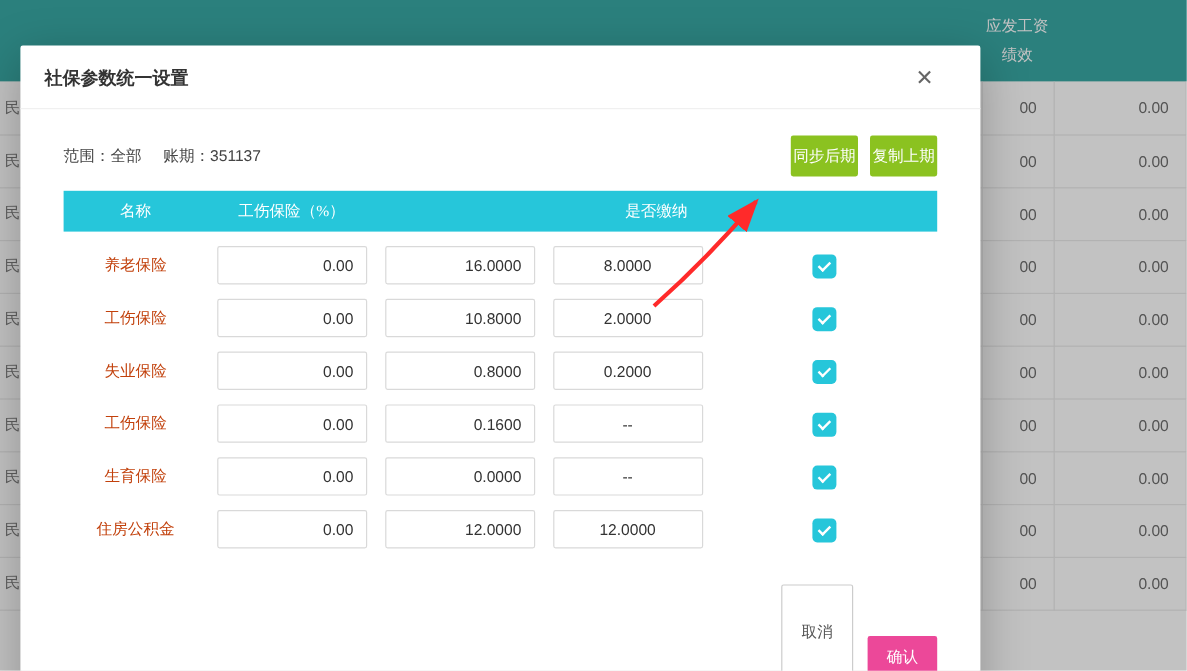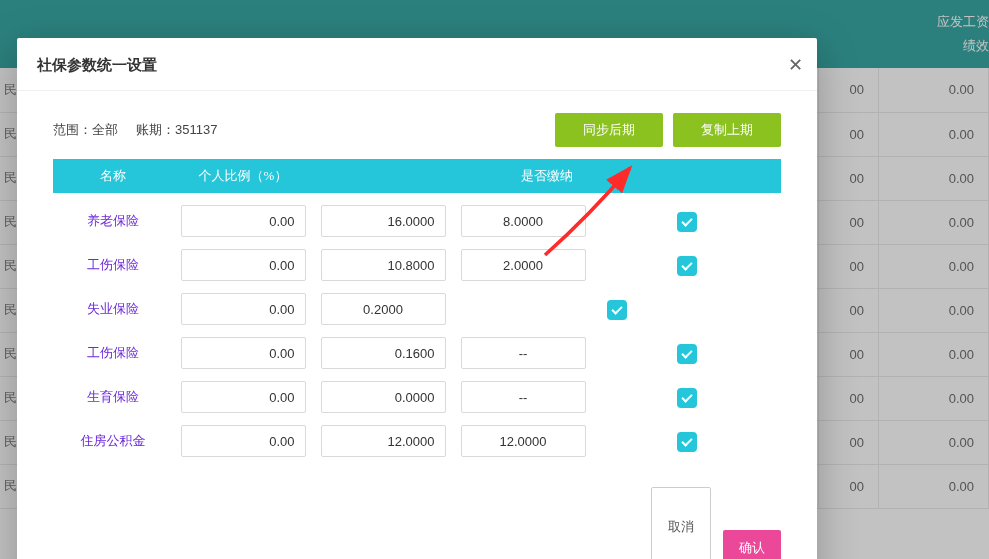--- a/index.html
+++ b/index.html
@@ -14,21 +14,21 @@
     position: relative;
   }
   
   .bg { position: absolute; inset: 0; }
   .bg-header {
     background: #189a96; color: #fff; height: 68px;
     display: flex; align-items: stretch;
   }
   .bg-header .hcell {
     flex: 1; display: flex; flex-direction: column;
-    align-items: flex-end; justify-content: center; gap: 6px;
+    align-items: center; justify-content: center; gap: 6px;
     font-size: 13px;
   }
   .bg-header .wide { flex: 2; }
   .bg-body td {
     border-right: 1px solid #e7e7e7; border-bottom: 1px solid #e7e7e7;
     height: 44px; text-align: right; padding: 0 14px; color: #555;
     font-size: 13px; background: #fff;
   }
   .bg-body tr td:first-child { text-align: left; color:#666; width: 30px; padding:0 4px; }
   .bg-body { width: 100%; border-collapse: collapse; }
@@ -39,36 +39,36 @@
   }
   .modal {
     position: absolute; top: 38px; left: 17px;
     width: 800px; background: #fff;
     box-shadow: 0 10px 40px rgba(0,0,0,0.25);
     border-radius: 2px;
     padding-bottom: 18px;
   }
   .modal-header {
     display: flex; align-items: center; justify-content: space-between;
-    padding: 14px 8px 12px 20px;
+    padding: 14px 33px 12px 20px;
     border-bottom: 1px solid #f0f0f0;
   }
   .modal-title { font-size: 15px; font-weight: bold; color: #333; }
   .close {
     font-size: 18px; color: #666; cursor: pointer; padding: 2px 6px;
     background: none; border: none;
   }
   .info-row {
     display: flex; align-items: center; justify-content: space-between;
     padding: 22px 36px 12px 36px;
   }
   .info-row .info { color: #444; font-size: 13px; }
   .info-row .btns { display: flex; gap: 10px; }
   .btn {
-    padding: 8px 28px; border-radius: 2px; font-size: 13px; border: none;
+    padding: 8px 2px; border-radius: 2px; font-size: 13px; border: none;
     cursor: pointer; color: #fff;
   }
   .btn-green { background: #8bc220; }
   .btn-teal  { background: #ec4899; margin-top: 43px; }
   .btn-ghost {
     background: #fff; border: 1px solid #ccc; color: #555;
   }
   .tbl-wrap { padding: 0 36px; }
   .thead-row {
     display: flex; background: #26c6da; color: #fff; font-size: 13px;
@@ -77,21 +77,21 @@
   .thead-row > div { text-align: center; }
   .col-name { width: 120px; }
   .col-base { width: 140px; }
   .col-comp { width: 140px; }
   .col-pers { width: 140px; }
   .col-pay  { flex: 1; }
   .trow {
     display: flex; align-items: center; height: 44px;
     border-bottom: 0px solid #eee;
   }
-  .trow .cname { width: 120px; text-align: center; color: #6d28d9; }
+  .trow .cname { width: 120px; text-align: center; color: #c2410c; }
   .trow input[type=text] {
     height: 32px; border: 1px solid #d9d9d9; border-radius: 2px;
     text-align: right; padding: 0 10px; font-size: 13px; color: #333;
     background: #fff;
   }
   .trow .col-base input { width: 125px; }
   .trow .col-comp input { width: 125px; }
   .trow .col-pers input { width: 125px; text-align: center; }
   .trow > div { text-align: center; }
   .trow .col-base, .trow .col-comp, .trow .col-pers {
@@ -281,21 +281,21 @@
     </div>
     <div class="btns">
       <button class="btn btn-green">同步后期</button>
       <button class="btn btn-green">复制上期</button>
     </div>
   </div>
 
   <div class="tbl-wrap">
     <div class="thead-row">
       <div class="col-name">名称</div>
-      <div class="col-pers">个人比例（%）</div>
+      <div class="col-pers">工伤保险（%）</div>
       <div class="col-pay">是否缴纳</div>
     </div>
     <div class="gap"></div>
 
     <div class="trow">
       <div class="cname col-name">养老保险</div>
       <div class="col-base">
           <input type="text" value="0.00" style="">
         </div>
       <div class="col-comp">
@@ -320,20 +320,23 @@
           <input type="text" value="2.0000" style="">
         </div>
       <div class="col-pay"><span class="chk">
             <span></span>
           </span></div>
     </div>
     <div class="trow">
       <div class="cname col-name">失业保险</div>
       <div class="col-base">
           <input type="text" value="0.00" style="">
+        </div>
+      <div class="col-comp">
+          <input type="text" value="0.8000" style="">
         </div>
       <div class="col-pers">
           <input type="text" value="0.2000" style="">
         </div>
       <div class="col-pay"><span class="chk">
             <span></span>
           </span></div>
     </div>
     <div class="trow">
       <div class="cname col-name">工伤保险</div>

